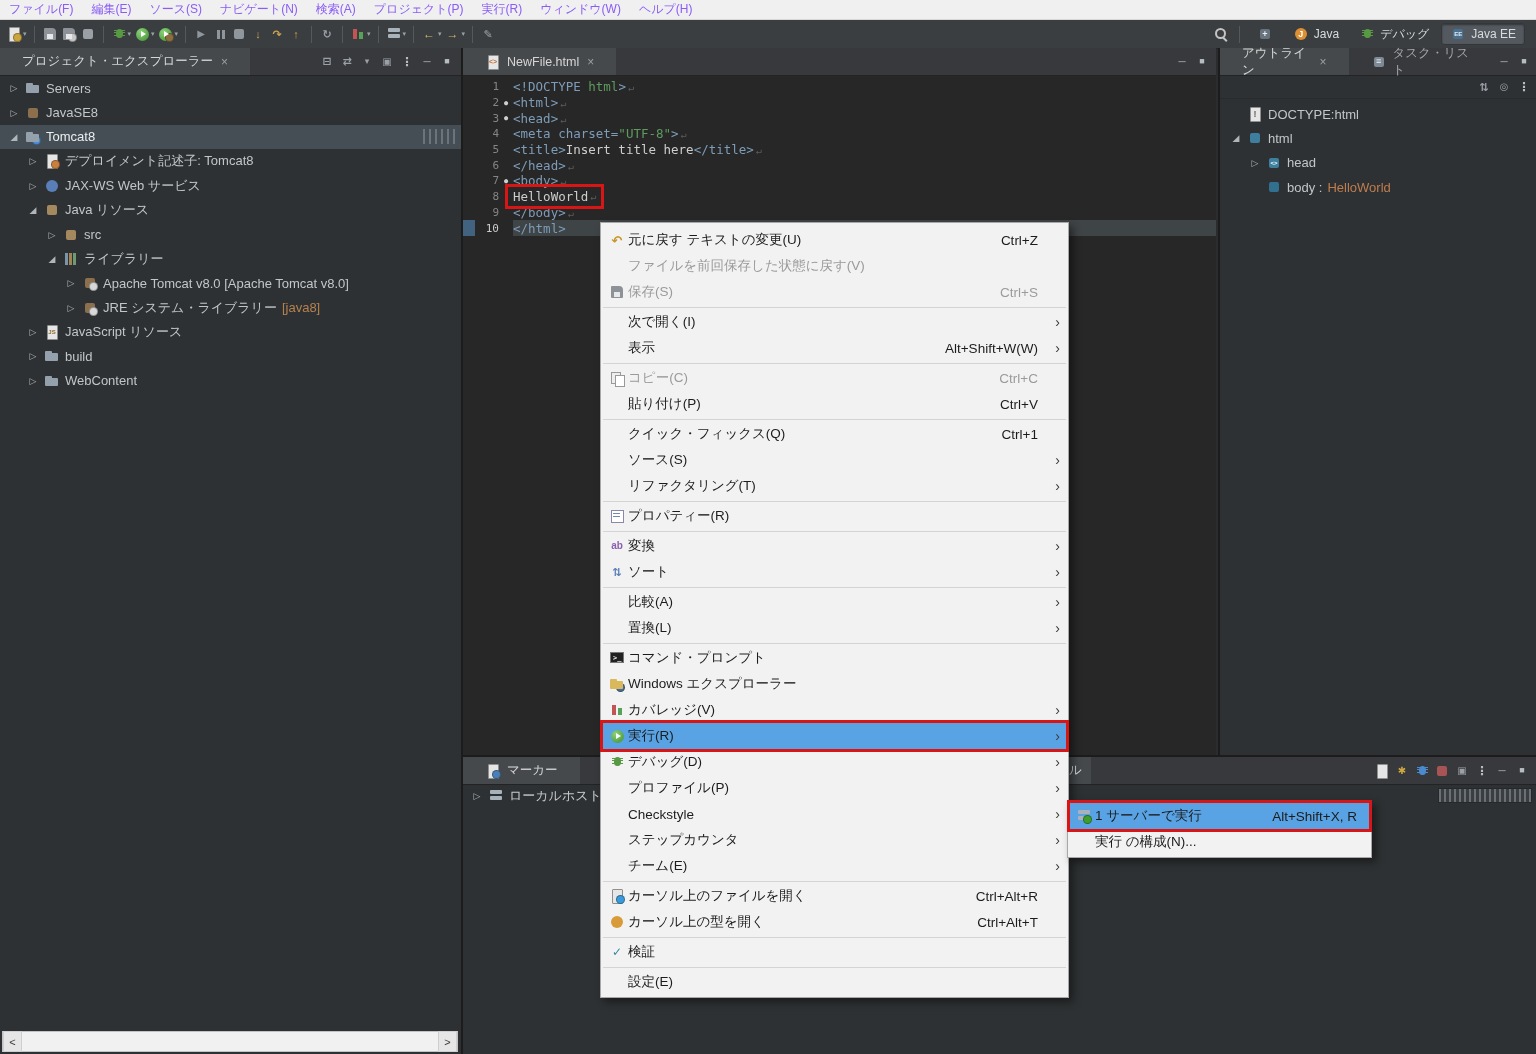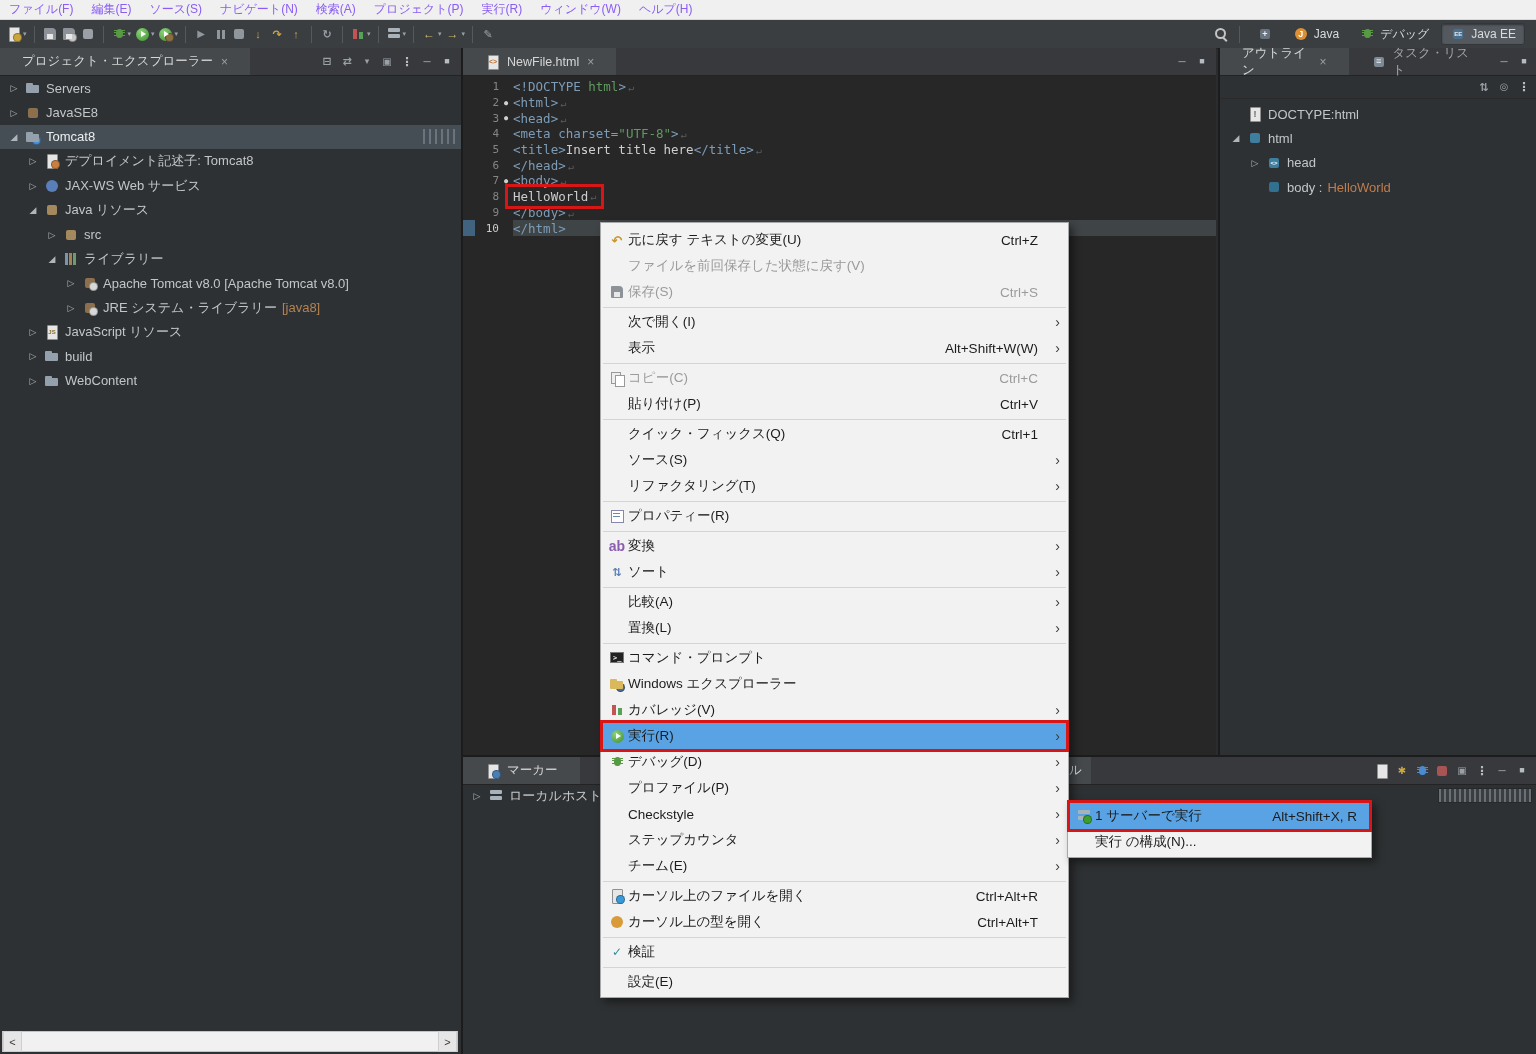--- a/index.html
+++ b/index.html
@@ -675,21 +675,21 @@
       <div class="cm-item">
         <span class="cm-ic">
           <span class="ic ic-props"></span>
         </span>
         <span class="cm-label">プロパティー(R)</span>
       </div>
       <div class="cm-sep"></div>
       <div class="cm-item">
         <span class="cm-ic">
           <span class="ic">
-            <span class="g" style="color: rgb(138, 95, 176); font-size: 14px; text-align: right;">ab</span>
+            <span class="g" style="color: rgb(138, 95, 176); font-size: 10px; text-align: right;">ab</span>
           </span>
         </span>
         <span class="cm-label">変換</span>
         <span class="cm-arrow">›</span>
       </div>
       <div class="cm-item">
         <span class="cm-ic">
           <span class="ic">
             <span class="g" style="color: rgb(90, 127, 184); font-size: 11px;">⇅</span>
           </span>

